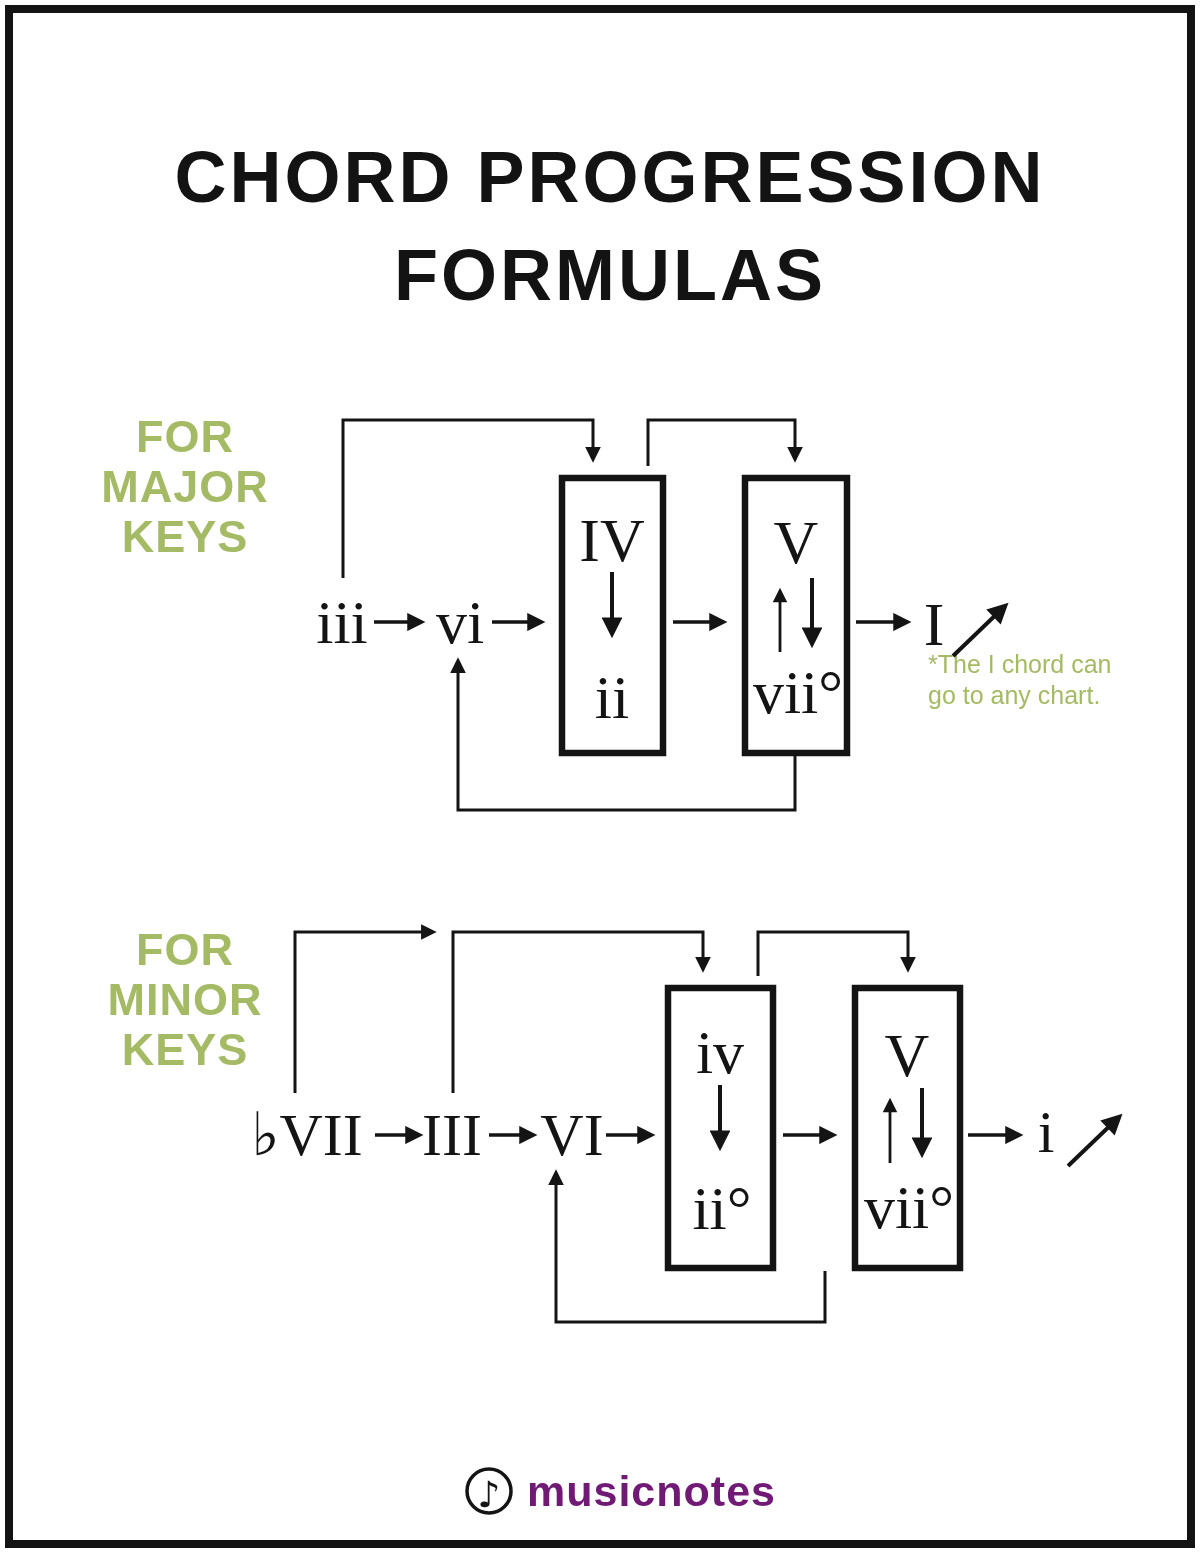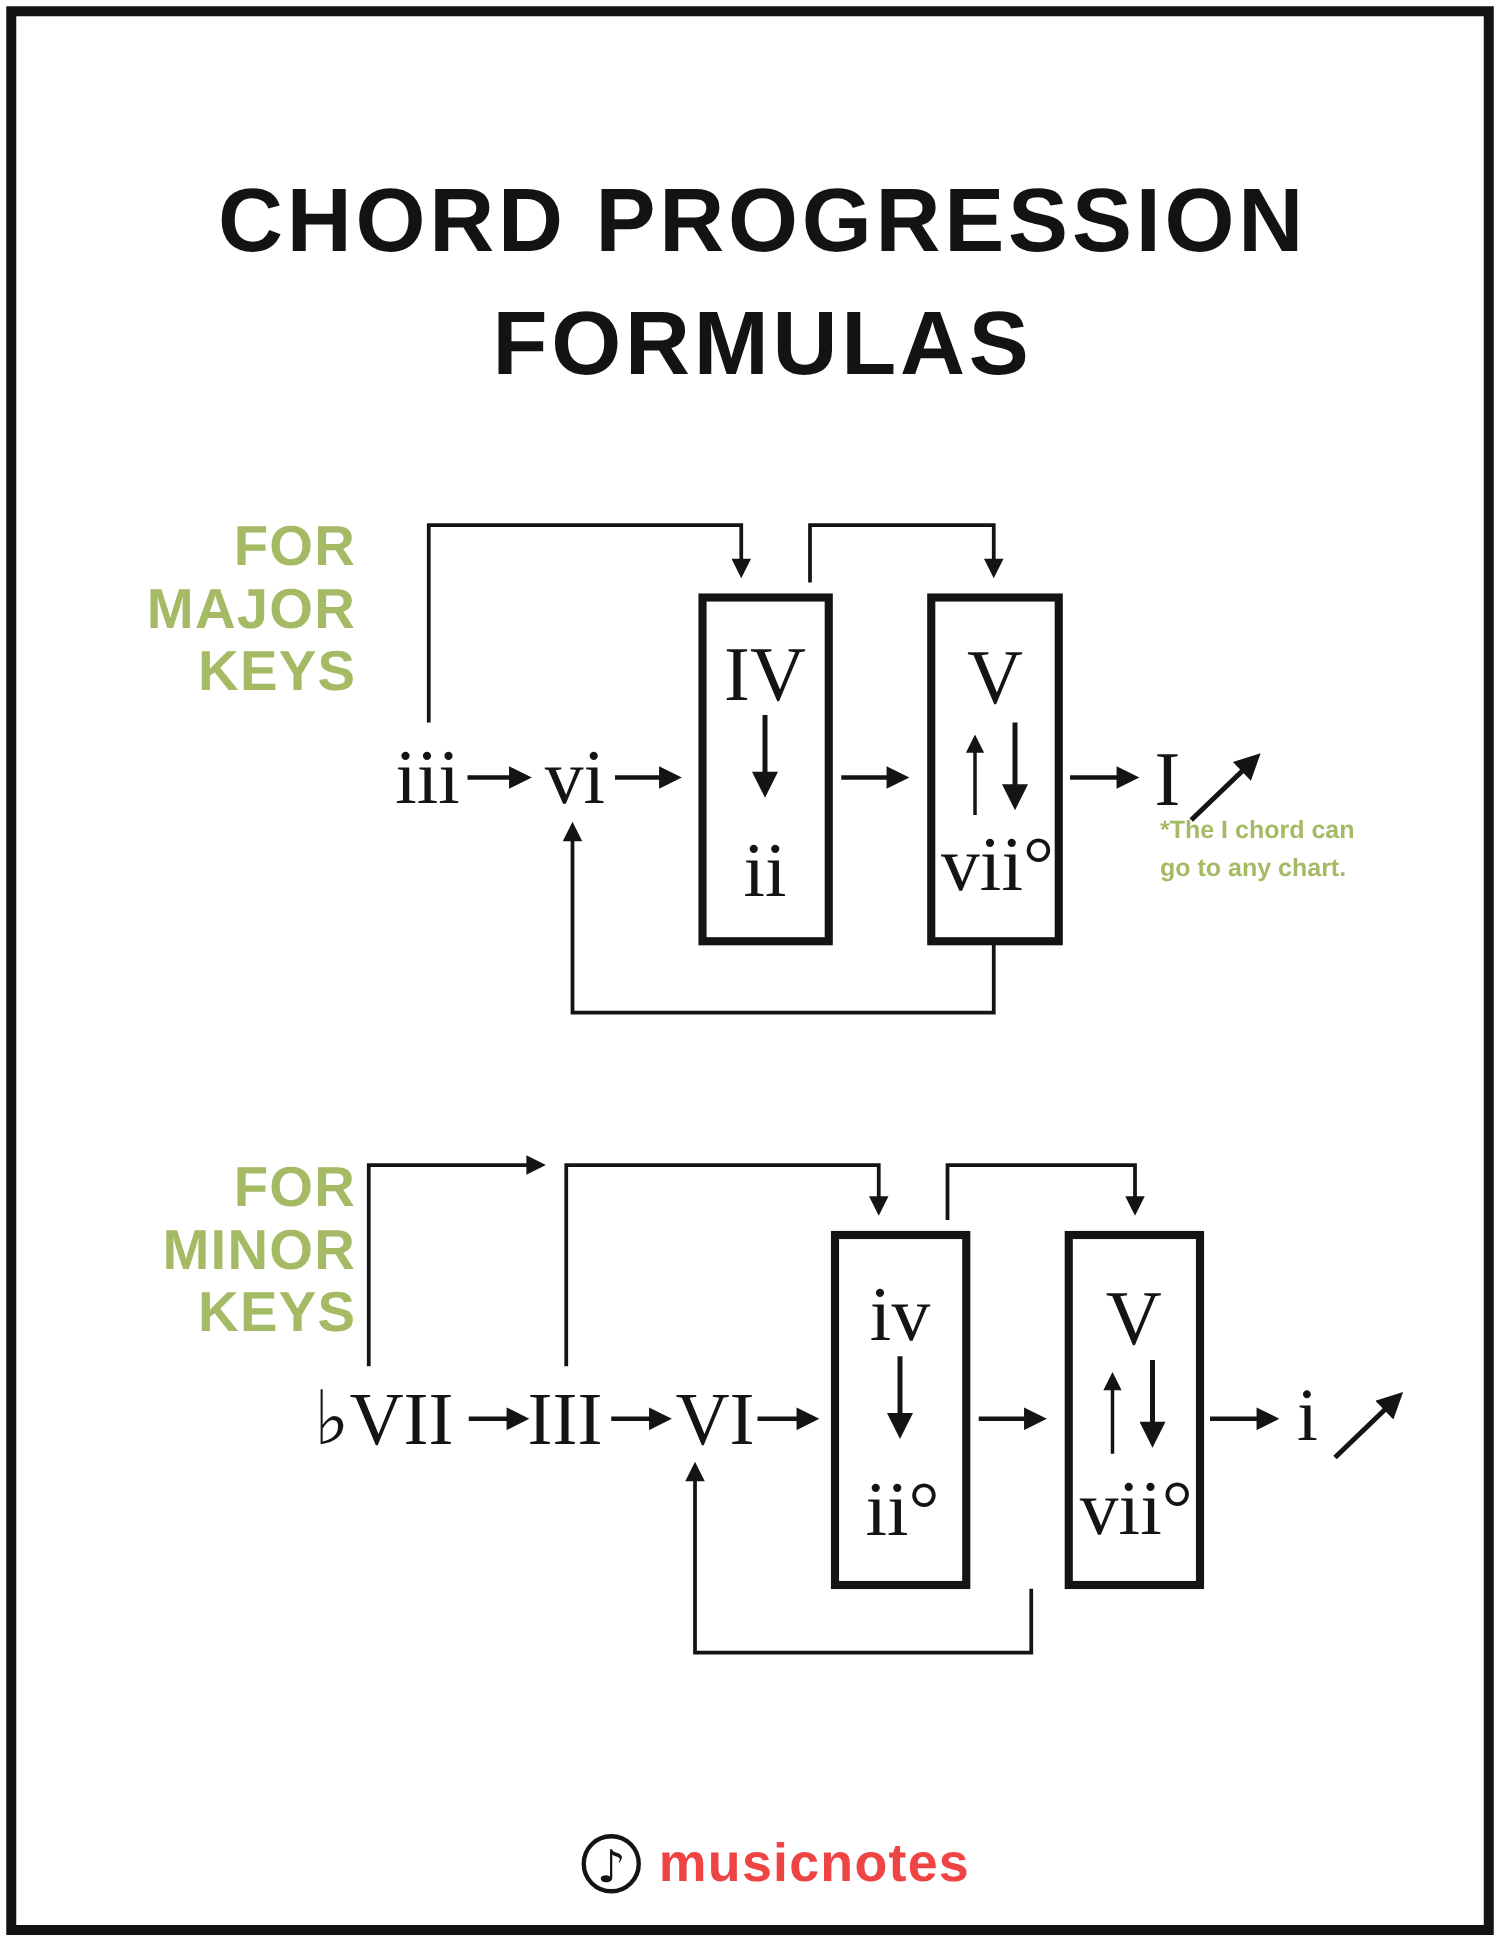--- a/index.html
+++ b/index.html
@@ -21,41 +21,41 @@
     color:#131313;
     font-weight:bold;
     font-size:72px;
     letter-spacing:3px;
     line-height:98px;
     padding-left:20px;
   }
   .section-label{
     position:absolute;
     width:200px;
-    text-align:right;
+    text-align:center;
     color:#a4ba64;
     font-weight:bold;
     font-size:45px;
     line-height:50px;
     letter-spacing:1px;
   }
   .label-major{left:85px;top:412px;}
   .label-minor{left:85px;top:925px;}
   .note{
     position:absolute;
     color:#a4ba64;
-    font-weight:bold;
-    font-size:20px;
+    font-weight:normal;
+    font-size:25px;
     line-height:31px;
   }
   .note-major{left:928px;top:649px;width:230px;text-align:left;}
   .note-minor{left:450px;top:1334px;width:660px;text-align:center;}
   .brand{
     position:absolute;left:527px;top:1467px;
-    color:#ef4444;
+    color:#701a75;
     font-weight:bold;
     font-size:43px;
     letter-spacing:1px;
   }
   svg text{
     font-family:"Liberation Serif","DejaVu Serif",serif;
     fill:#141414;
   }
   .chord{font-size:62px;}
   .chord-sm{font-size:60px;}

